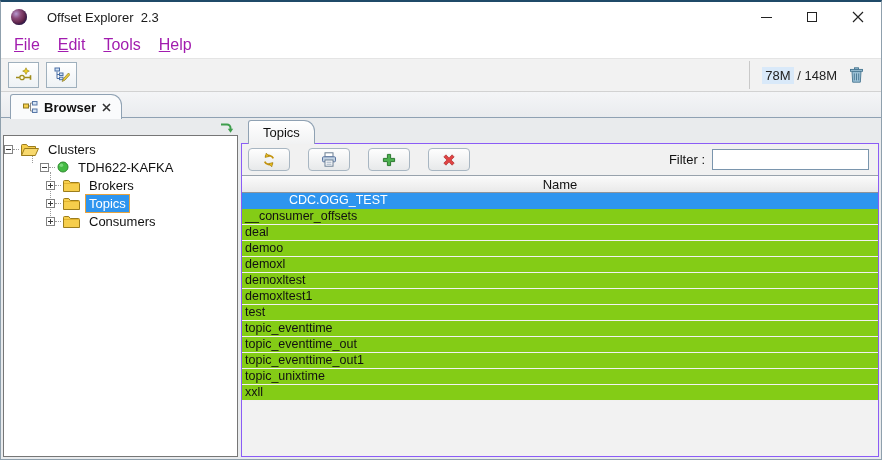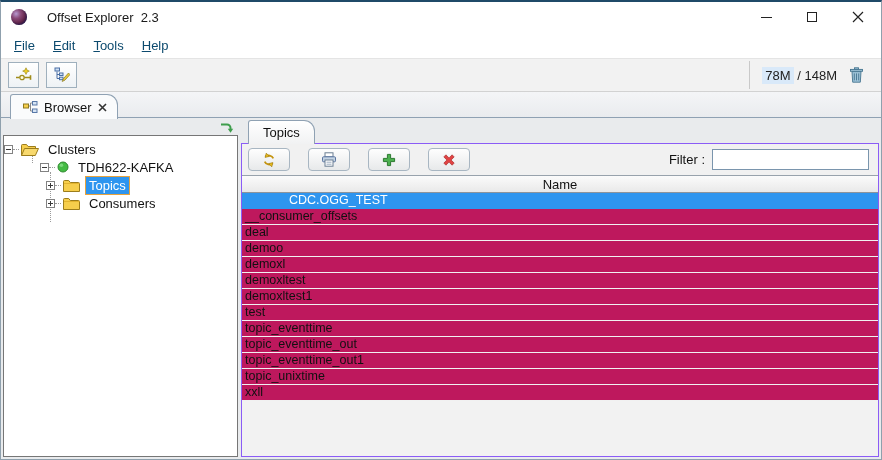--- a/index.html
+++ b/index.html
@@ -12,37 +12,37 @@
     background: radial-gradient(circle at 32% 30%, #b79ad0 0%, #8a4a78 30%, #5c1f42 65%, #2c1030 100%);
     box-shadow: inset -1px -1px 2px rgba(20,30,90,.6); }
   .title { margin-left:20px; font-size:13px; color:#1a1a1a; white-space:pre; }
   .win-controls { position:absolute; right:0; top:0; height:30px; display:flex; }
   .win-btn { width:46px; height:30px; display:flex; align-items:center; justify-content:center; cursor:default; }
   .min-glyph { width:11px; height:1px; background:#222; display:block; }
   .max-glyph { width:10px; height:10px; border:1px solid #222; display:block; }
 
   
   .menubar { position:absolute; left:0; top:30px; right:0; height:26px; display:flex; align-items:center; padding-left:4px; background:#fff; }
-  .menu-item { display:inline-block; font-size:13px; color:#0c4a6e; padding:3px 9px; }
+  .menu-item { display:inline-block; font-size:16px; color:#a21caf; padding:3px 9px; }
   .menu-item::first-letter { text-decoration:underline; }
 
   
   .toolbar { position:absolute; left:0; top:56px; right:0; height:34px; background:#f2f2f2; border-top:1px solid #e4e4e4; border-bottom:1px solid #d2d2d2; display:flex; align-items:center; padding:0 7px; }
   .tb-btn { width:31px; height:26px; border:1px solid #9fb0bd; background:linear-gradient(#ffffff,#eef2f5); display:flex; align-items:center; justify-content:center; margin-right:7px; }
   .tb-spacer { flex:1; }
   .tb-sep { width:1px; height:28px; background:#c9c9c9; margin-right:12px; }
   .mem { font-size:13px; color:#222; display:flex; align-items:center; }
   .mem-used { background:#d9e9f9; padding:1px 3px; }
   .mem-sep { white-space:pre; color:#222; }
   .trash-btn { border:none; background:transparent; margin:0 10px 0 12px; display:flex; align-items:center; }
 
   
   .tabrow { position:absolute; left:0; top:90px; right:0; height:26px; background:linear-gradient(#f4f5f7,#e9ebee); display:flex; align-items:flex-end; padding-left:9px; }
   .etab { position:relative; z-index:3; height:25px; margin-bottom:-1px; display:flex; align-items:center; gap:6px; padding:0 10px 0 12px; background:#fafbfc; border:1px solid #8fa1b3; border-bottom:none; border-radius:3px 11px 0 0; }
-  .etab-label { font-size:13px; font-weight:normal; color:#111; }
+  .etab-label { font-size:13px; font-weight:bold; color:#111; }
   .tab-close { cursor:default; }
 
   
   .content { position:absolute; left:0; top:115px; right:0; bottom:0; background:#e9ebed; border-top:1px solid #8fa1b3; }
 
   
   .left-strip { position:absolute; left:2px; top:0; width:235px; height:17px; display:flex; justify-content:flex-end; align-items:center; }
   .collapse-btn { border:none; background:transparent; margin-right:4px; display:flex; align-items:center; }
   .tree-box { position:absolute; left:2px; top:17px; width:235px; bottom:2px; background:#fff; border:1px solid #767676; overflow:hidden; }
   .vline { position:absolute; border-left:1px dotted #9a9a9a; }
@@ -66,21 +66,21 @@
   .right-box { position:absolute; left:0; right:0; top:25px; bottom:0; border:1px solid #8b5cf6; background:#f1f1f1; }
   .panel-toolbar { position:absolute; left:0; right:0; top:0; height:31px; display:flex; align-items:center; padding:0 6px; }
   .pbtn { width:42px; height:23px; margin-right:18px; border:1px solid #a8b6c2; border-radius:4px; background:linear-gradient(#fefefe,#e7e9ea); display:flex; align-items:center; justify-content:center; }
   .pt-spacer { flex:1; }
   .filter-label { font-size:13px; color:#111; margin-right:7px; }
   .filter-input { width:157px; height:21px; border:1px solid #7a95ad; font-size:13px; padding:0 3px; margin-right:3px; font-family:"Liberation Sans", sans-serif; }
 
   
   .table-area { position:absolute; left:0; right:0; top:31px; bottom:0; background:#f2f2f2; border-top:1px solid #98a2ac; overflow:hidden; }
   .thead { height:17px; line-height:17px; text-align:center; font-size:13px; color:#111; background:linear-gradient(#fbfbfb,#e9e9e9); border-bottom:1px solid #8c949c; }
-  .trow { height:16px; line-height:15px; font-size:12.5px; padding-left:3px; background:#be185d; border-bottom:1px solid #f1f1f1; color:#111; white-space:nowrap; }
+  .trow { height:16px; line-height:15px; font-size:12.5px; padding-left:3px; background:#84cc16; border-bottom:1px solid #f1f1f1; color:#111; white-space:nowrap; }
   .trow.selected { background:#2e95ef; color:#fff; border-bottom-color:#2e95ef;padding-left:47px; }
 </style>
 </head>
 <body>
 
 <div class="window">
 
   <div class="titlebar">
     <span class="app-icon"></span>
     <span class="title">Offset Explorer  2.3</span>
@@ -189,20 +189,31 @@
         <span class="hstub"></span>
         <span class="tree-ico">
           <svg width="12" height="12" viewBox="0 0 12 12">
             <circle cx="6" cy="6" r="5" fill="#44bb44" stroke="#2e8a2e"></circle>
             <circle cx="4.4" cy="4.2" r="1.8" fill="#8ade8a" opacity="0.8"></circle>
           </svg>
         </span>
         <span class="tree-label">TDH622-KAFKA</span>
       </div>
 
+      <div class="tree-row lvl2">
+        <span class="expander plus"></span>
+        <span class="hstub"></span>
+        <span class="tree-ico">
+          <svg width="17" height="13" viewBox="0 0 17 13">
+            <path d="M0.5 12.5 v-10 a1 1 0 0 1 1-1 h4.2 l1.6 2 h8.2 a1 1 0 0 1 1 1 v8 z" fill="#f6ce4c" stroke="#9c7d1c"></path>
+            <path d="M1 4.5 h15.5" stroke="#e3b42f"></path>
+          </svg>
+        </span>
+        <span class="tree-label">Brokers</span>
+      </div>
 
       <div class="tree-row lvl2">
         <span class="expander plus"></span>
         <span class="hstub"></span>
         <span class="tree-ico">
           <svg width="17" height="13" viewBox="0 0 17 13">
             <path d="M0.5 12.5 v-10 a1 1 0 0 1 1-1 h4.2 l1.6 2 h8.2 a1 1 0 0 1 1 1 v8 z" fill="#f6ce4c" stroke="#9c7d1c"></path>
             <path d="M1 4.5 h15.5" stroke="#e3b42f"></path>
           </svg>
         </span>

